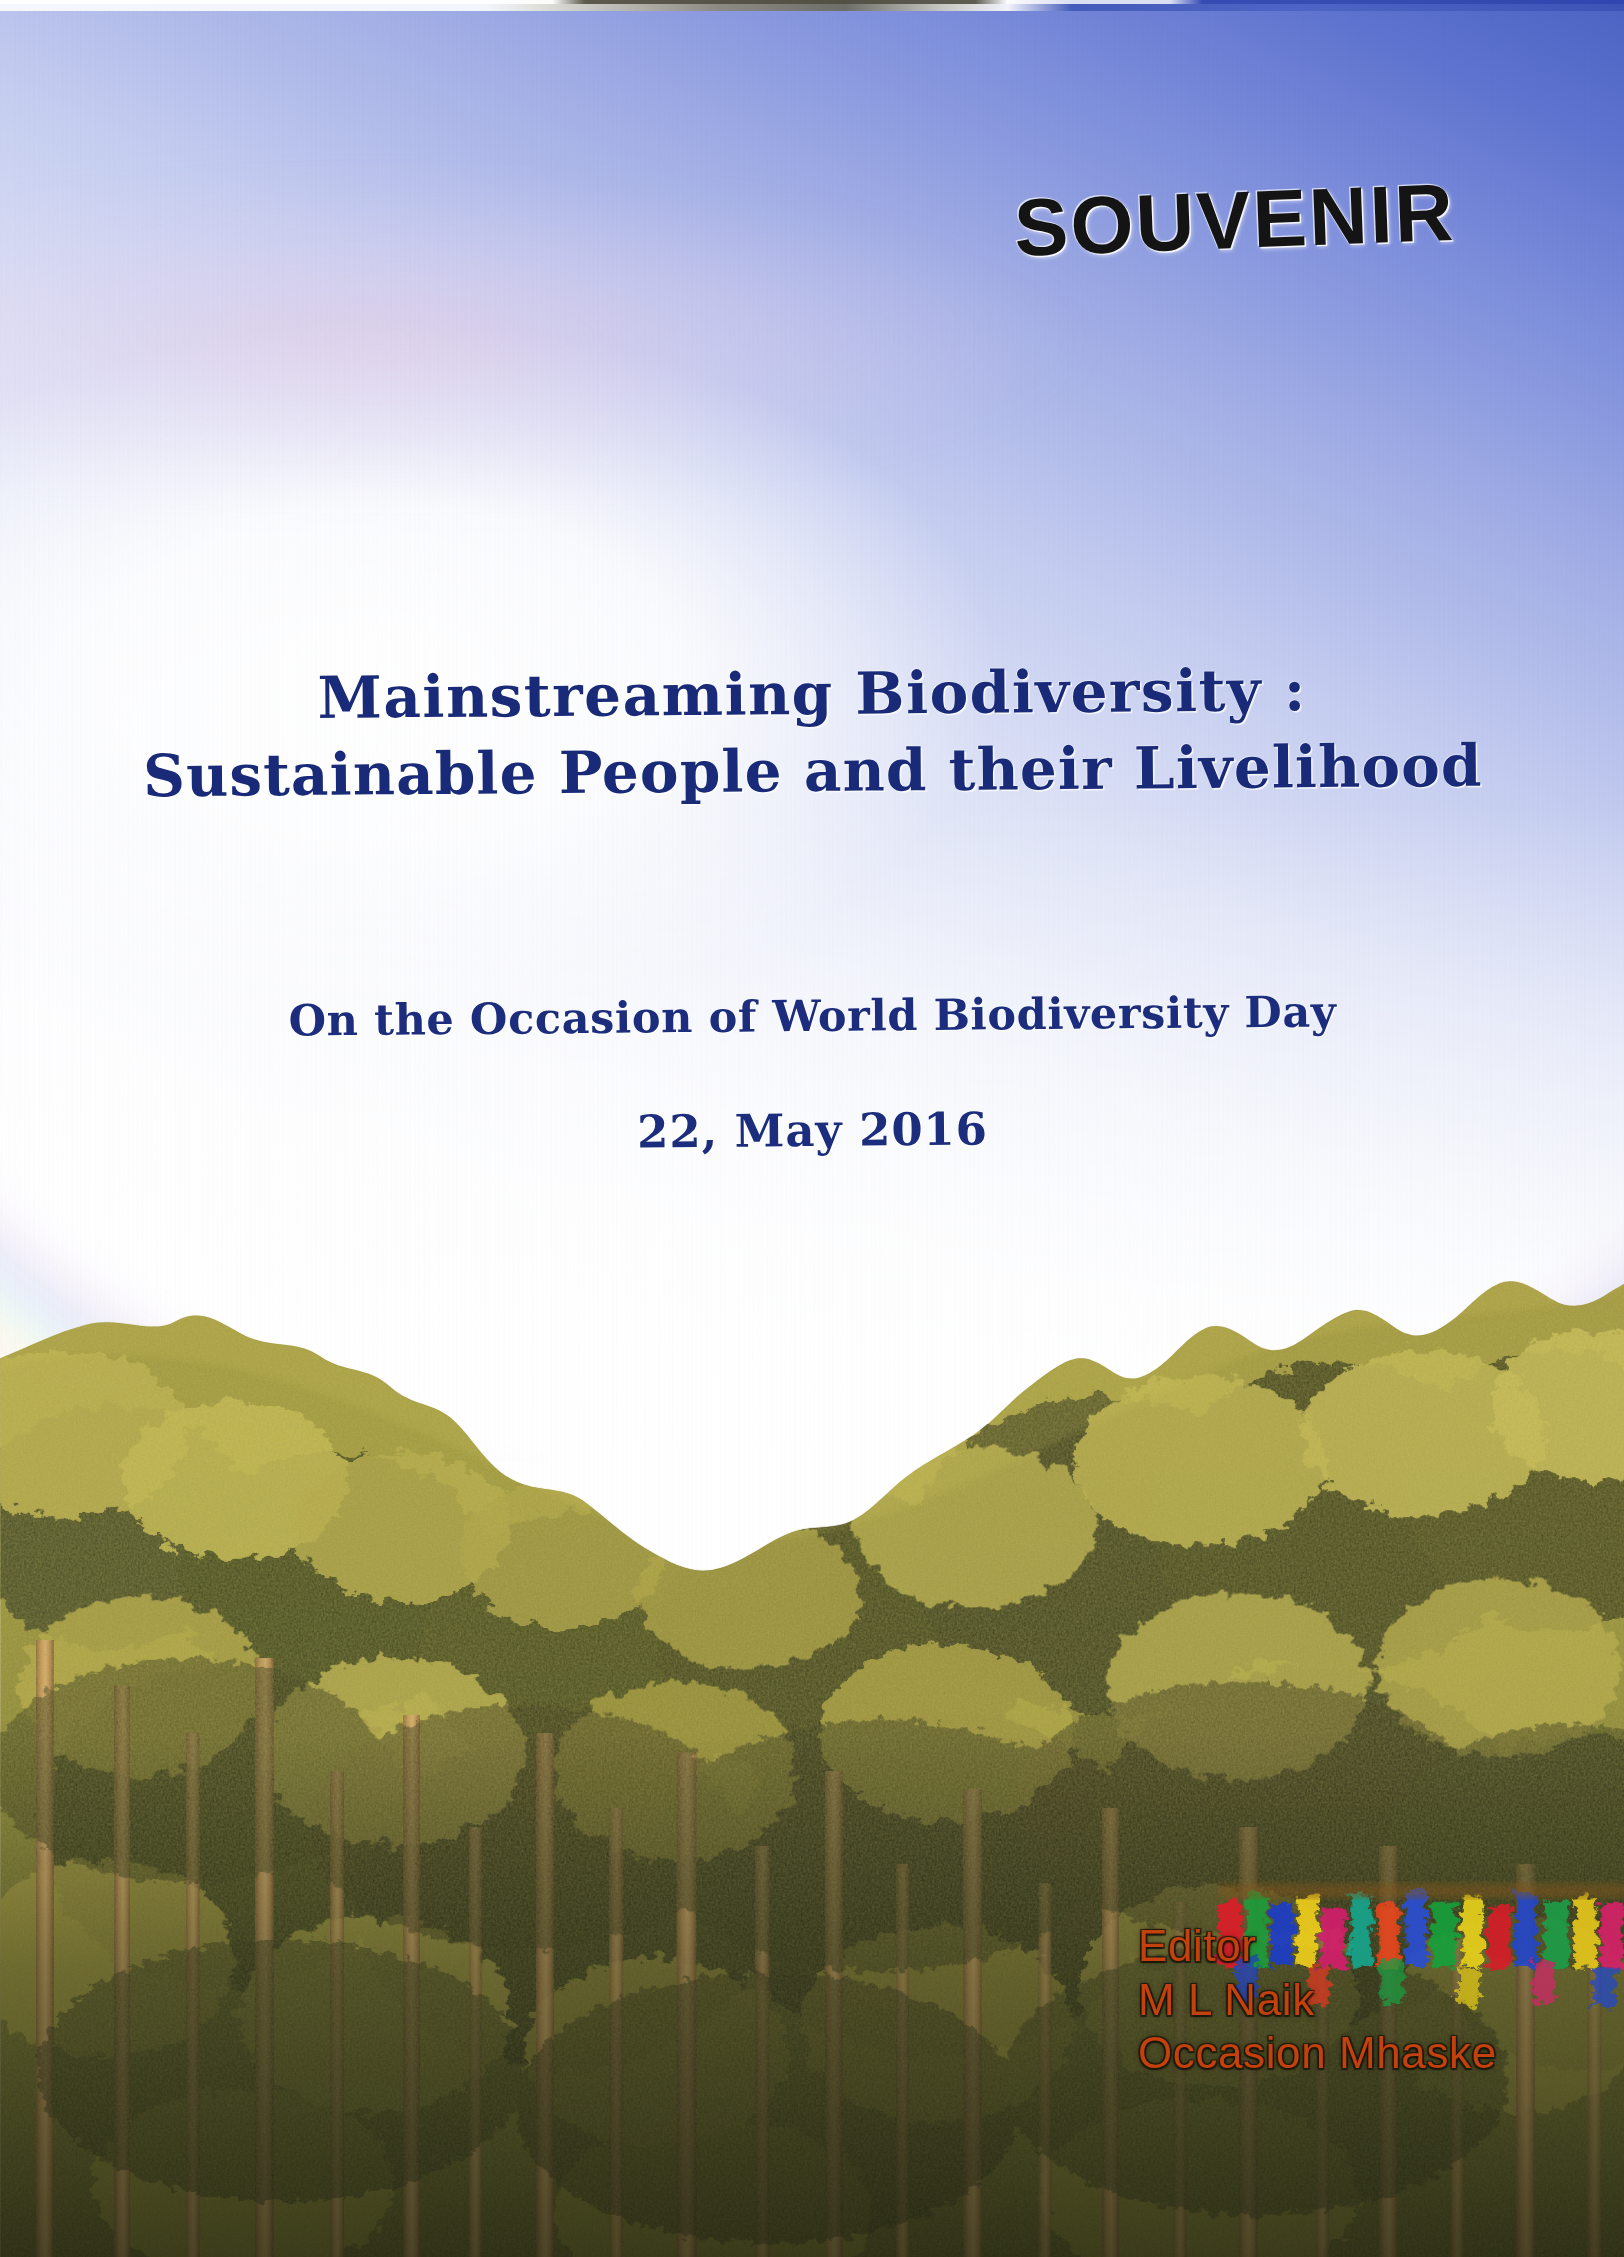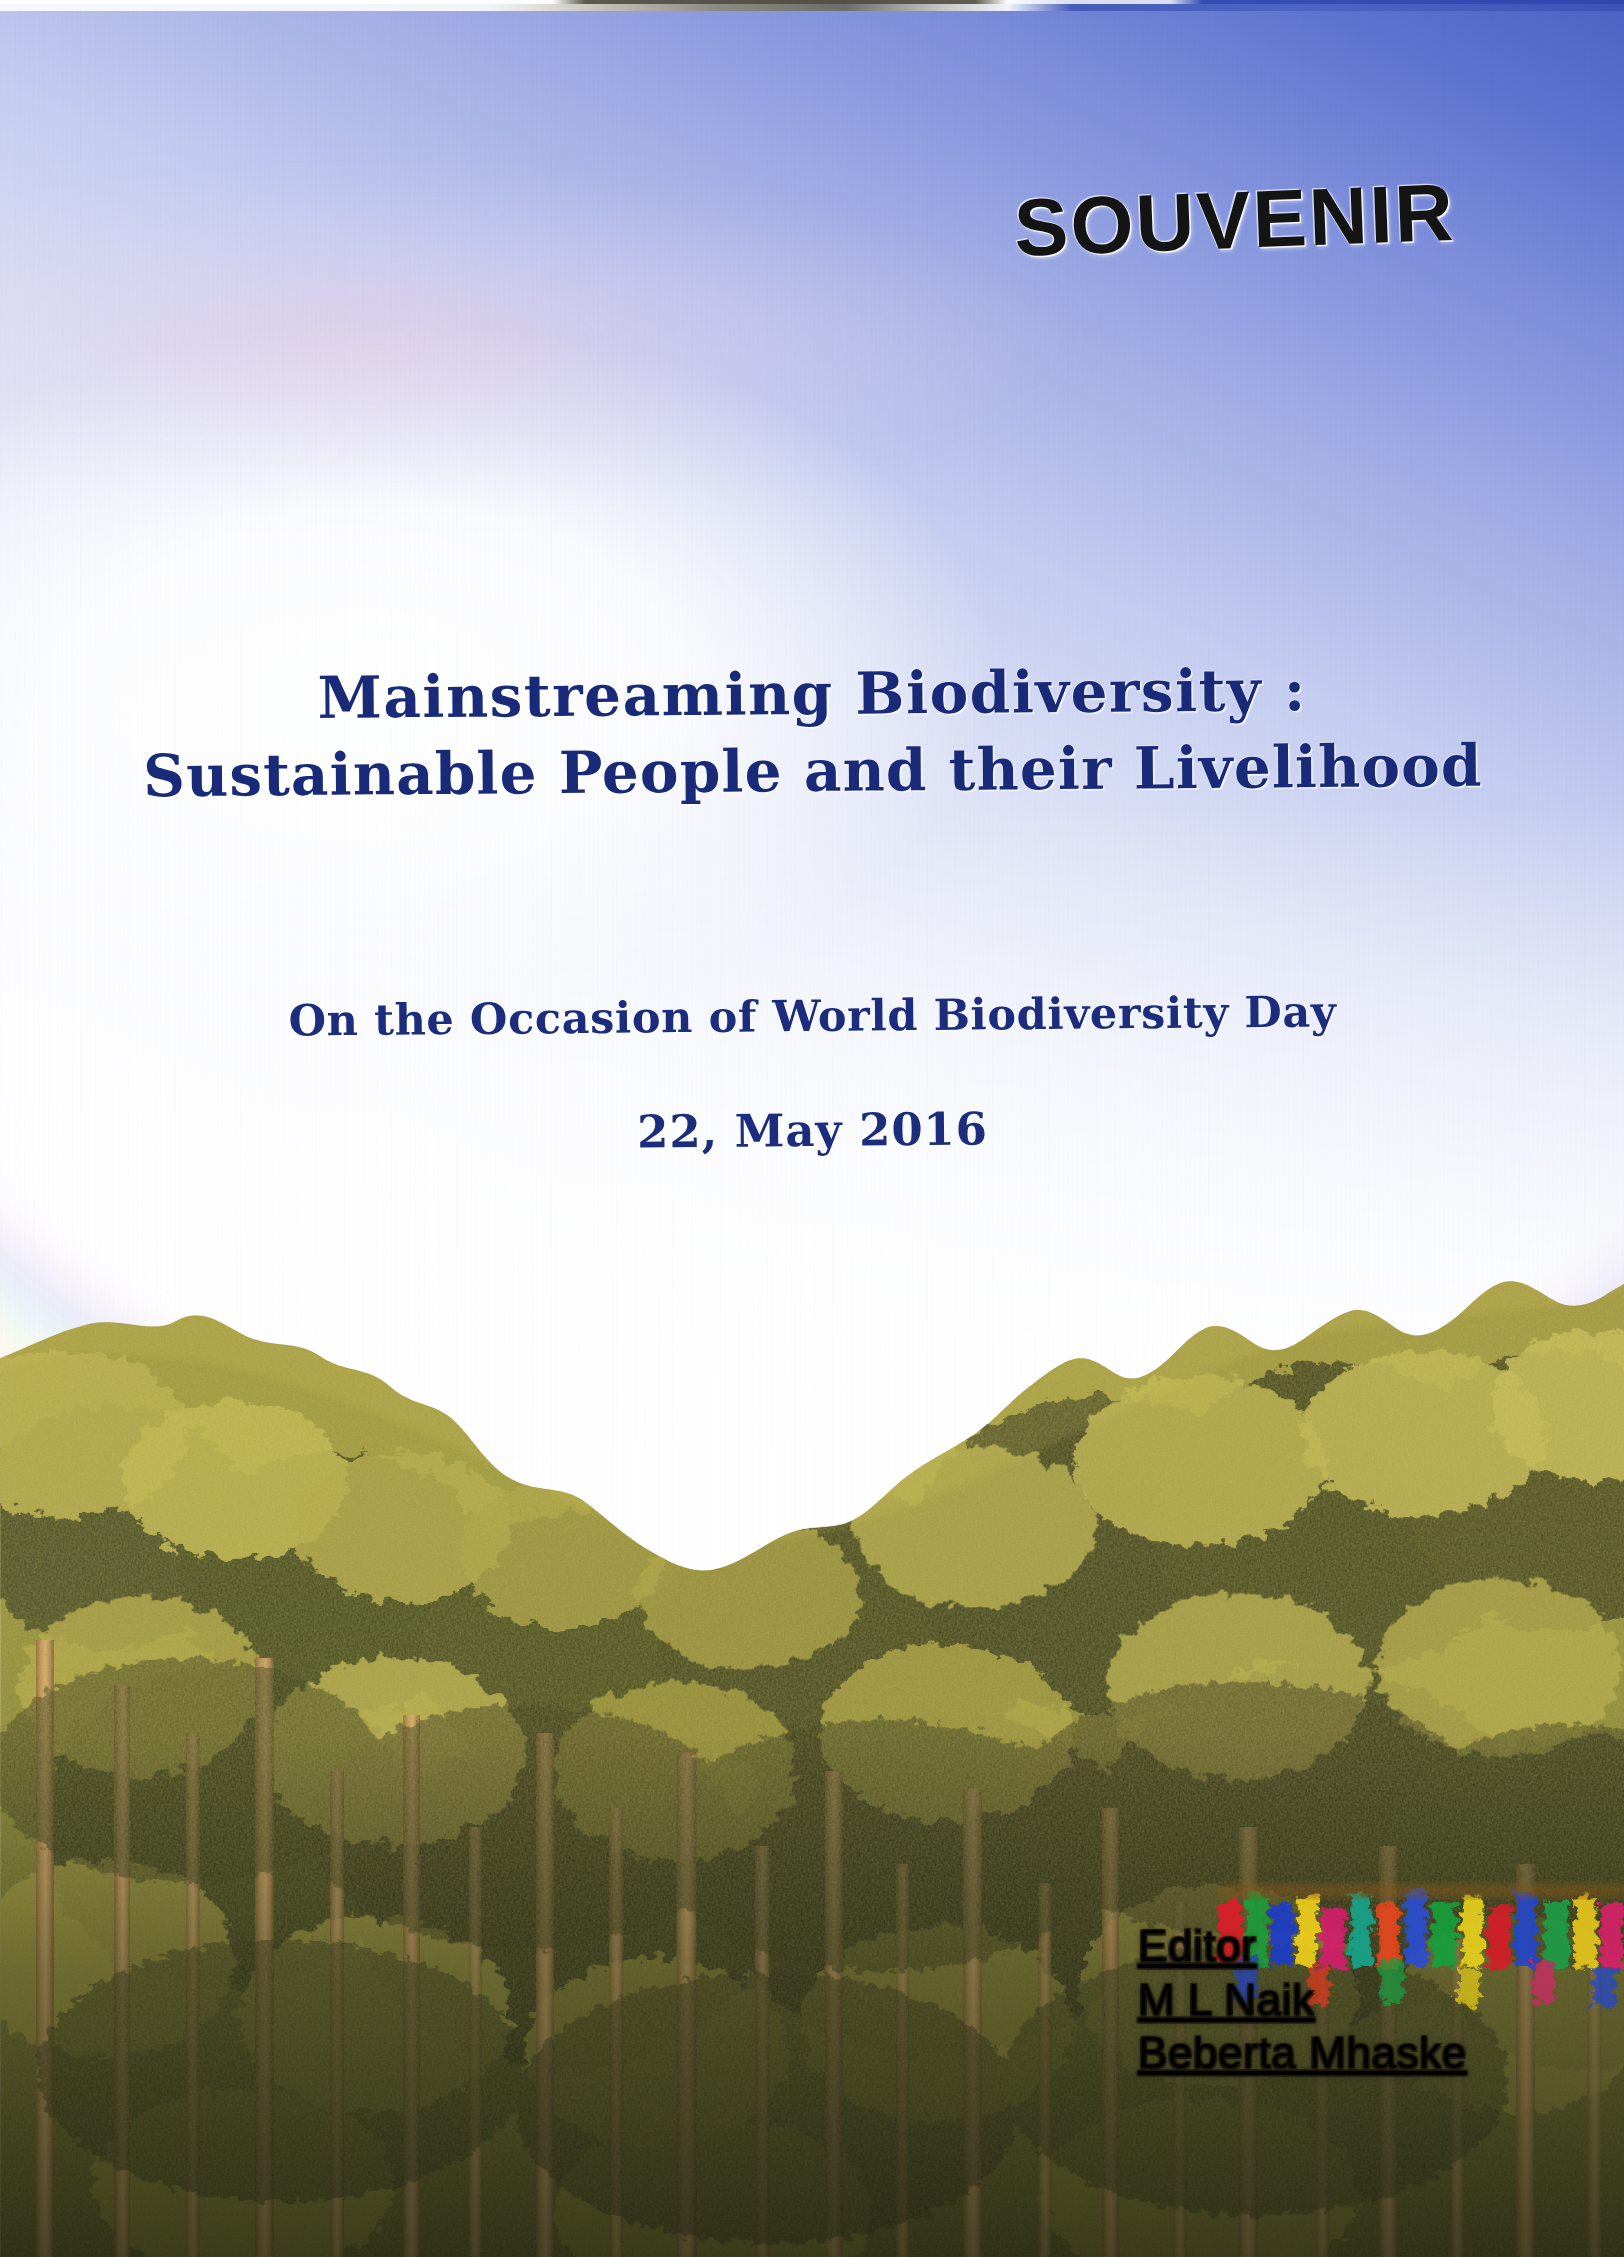--- a/index.html
+++ b/index.html
@@ -235,30 +235,29 @@
   .editor-block {
     position: absolute;
     left: 1138px;
     top: 1919px;
     z-index: 40;
   }
   .editor-line {
     font-family: "Liberation Sans", sans-serif;
     font-size: 44px;
     line-height: 1.22;
-    color: #000000;
+    color: #c2410c;
     letter-spacing: 0.6px;
     white-space: nowrap;
     text-shadow:
       -1.5px -1.5px 0.9px rgba(25,20,10,.75),
        1.5px -1.5px 0.9px rgba(25,20,10,.75),
       -1.5px  1.5px 0.9px rgba(25,20,10,.75),
        1.5px  1.5px 0.9px rgba(25,20,10,.75),
        0 0 6.6px rgba(0,0,0,.5);
-    text-decoration: underline;
   }
 </style>
 </head>
 <body>
 
 <div id="cover">
 
   <div class="sky"></div>
 
   <div class="rainbow-wrap">
@@ -498,17 +497,17 @@
       <g clip-path="url(#canopyClip)">
         <path d="M0,120 C 200,70 420,200 640,320 C 860,440 1080,250 1320,130 C 1480,55 1620,90 1734,40
                  L1734,0 L0,0 Z" fill="#ffffff" opacity=".0"></path>
       </g>
     </svg>
   </div>
 
   <div class="editor-block">
     <div class="editor-line">Editor</div>
     <div class="editor-line">M L Naik</div>
-    <div class="editor-line">Beberta Mhaske</div>
+    <div class="editor-line">Occasion Mhaske</div>
   </div>
 
 </div>
 
 
 </body></html>

